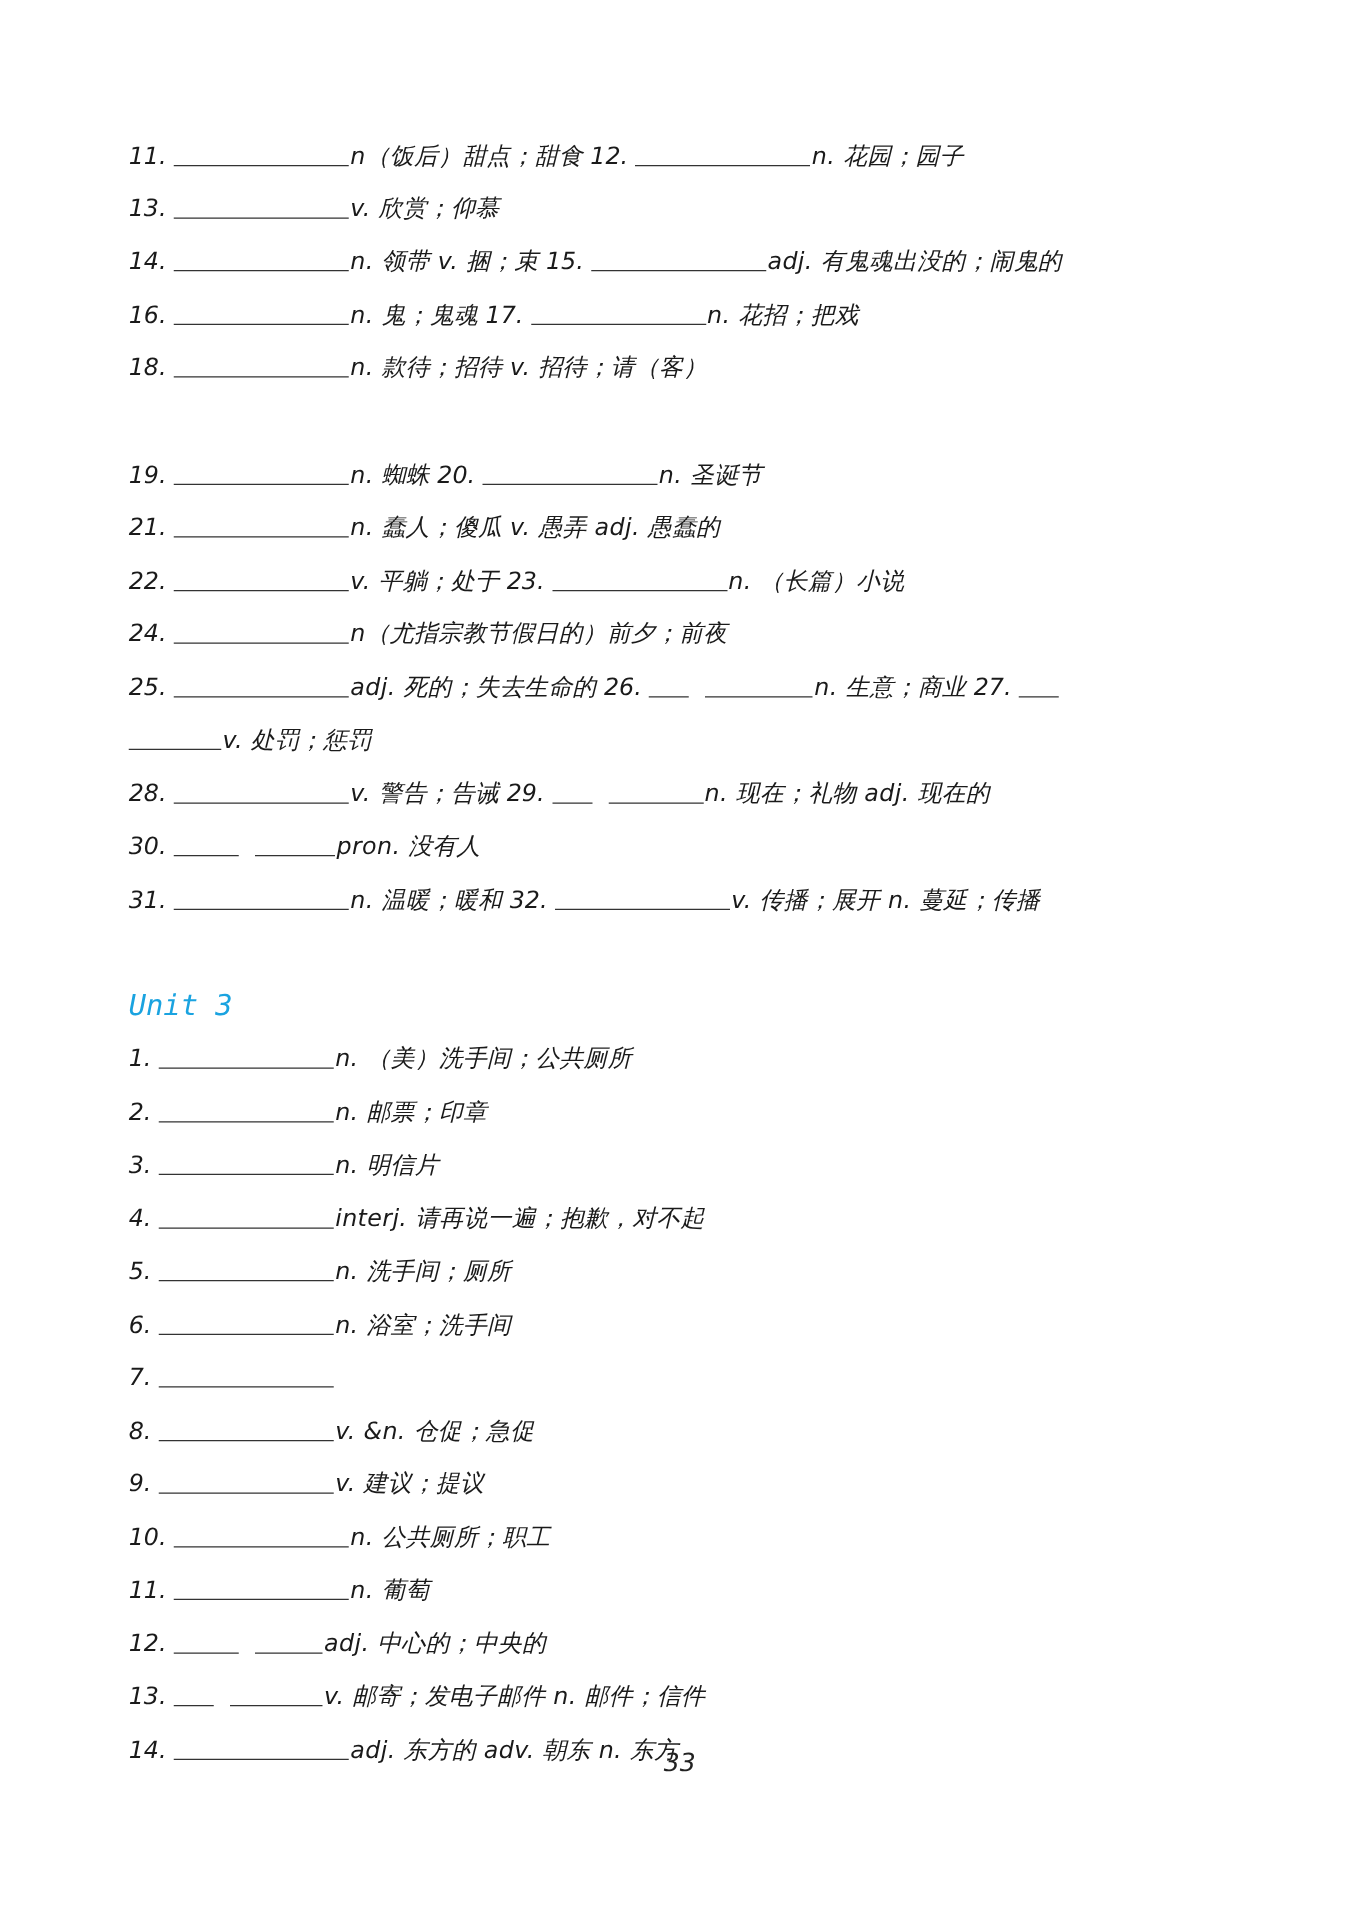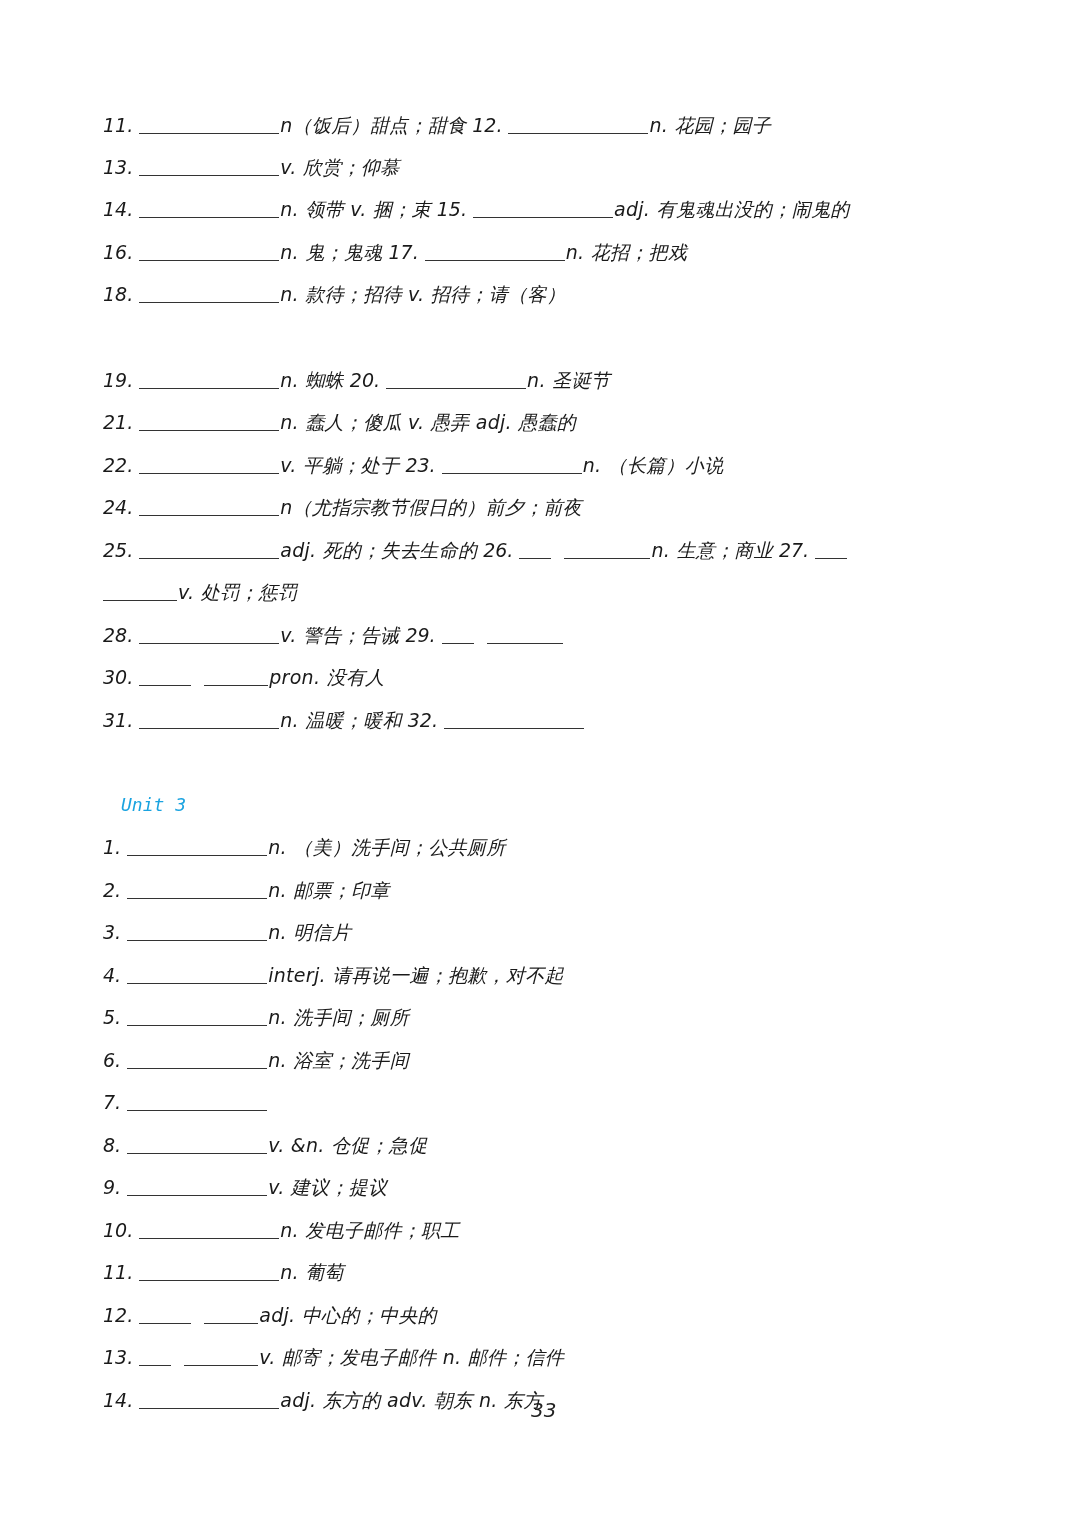--- a/index.html
+++ b/index.html
@@ -18,21 +18,21 @@
   .blank {
     display: inline-block; border-bottom: 1.3px solid #333;
     height: 19px; margin-right: 1px; transform: translateY(2px);
   }
   .gap { display: inline-block; width: 12px; }
   .def { letter-spacing: 0.3px; }
   .after { margin-left: 6px; }
   .unit-title {
     position: absolute; left: 103px; top: 790px;
     font-family: "DejaVu Sans Mono", "Liberation Mono", monospace;
-    font-size: 18px; line-height: 30px; color: #1aa3e0; margin-left: 18px;
+    font-size: 23px; line-height: 30px; color: #1aa3e0;
   }
   .page-number {
     position: absolute; left: 531px; top: 1398px;
     font-size: 20px; color: #222;
   }
 </style>
 </head>
 <body>
 
 <div class="page">
@@ -122,35 +122,37 @@
       </div>
       <div class="line" style="top: 620px;">
         <span class="num">28.</span>
         <span class="blank" style="width: 140px;"></span>
         <span class="def">v. 警告；告诫</span>
         <span class="after"></span>
         <span class="num">29.</span>
         <span class="blank" style="width: 32px;"></span>
         <span class="gap"></span>
         <span class="blank" style="width: 76px;"></span>
+        <span class="def">n. 现在；礼物 adj. 现在的</span>
       </div>
       <div class="line" style="top: 662px;">
         <span class="num">30.</span>
         <span class="blank" style="width: 52px;"></span>
         <span class="gap"></span>
         <span class="blank" style="width: 64px;"></span>
         <span class="def">pron. 没有人</span>
       </div>
       <div class="line" style="top: 705px;">
         <span class="num">31.</span>
         <span class="blank" style="width: 140px;"></span>
         <span class="def">n. 温暖；暖和</span>
         <span class="after"></span>
         <span class="num">32.</span>
         <span class="blank" style="width: 140px;"></span>
+        <span class="def">v. 传播；展开 n. 蔓延；传播</span>
       </div>
     </div>
   <div class="unit-title" style="color: rgb(26, 163, 224);">Unit 3</div>
   <div id="unit3-lines">
       <div class="line" style="top: 832px;">
         <span class="num">1.</span>
         <span class="blank" style="width: 140px;"></span>
         <span class="def">n. （美）洗手间；公共厕所</span>
       </div>
       <div class="line" style="top: 875px;">
@@ -188,21 +190,21 @@
         <span class="def">v. &amp;n. 仓促；急促</span>
       </div>
       <div class="line" style="top: 1172px;">
         <span class="num">9.</span>
         <span class="blank" style="width: 140px;"></span>
         <span class="def">v. 建议；提议</span>
       </div>
       <div class="line" style="top: 1215px;">
         <span class="num">10.</span>
         <span class="blank" style="width: 140px;"></span>
-        <span class="def">n. 发电子邮件；职工</span>
+        <span class="def">n. 公共厕所；职工</span>
       </div>
       <div class="line" style="top: 1257px;">
         <span class="num">11.</span>
         <span class="blank" style="width: 140px;"></span>
         <span class="def">n. 葡萄</span>
       </div>
       <div class="line" style="top: 1300px;">
         <span class="num">12.</span>
         <span class="blank" style="width: 52px;"></span>
         <span class="gap"></span>

